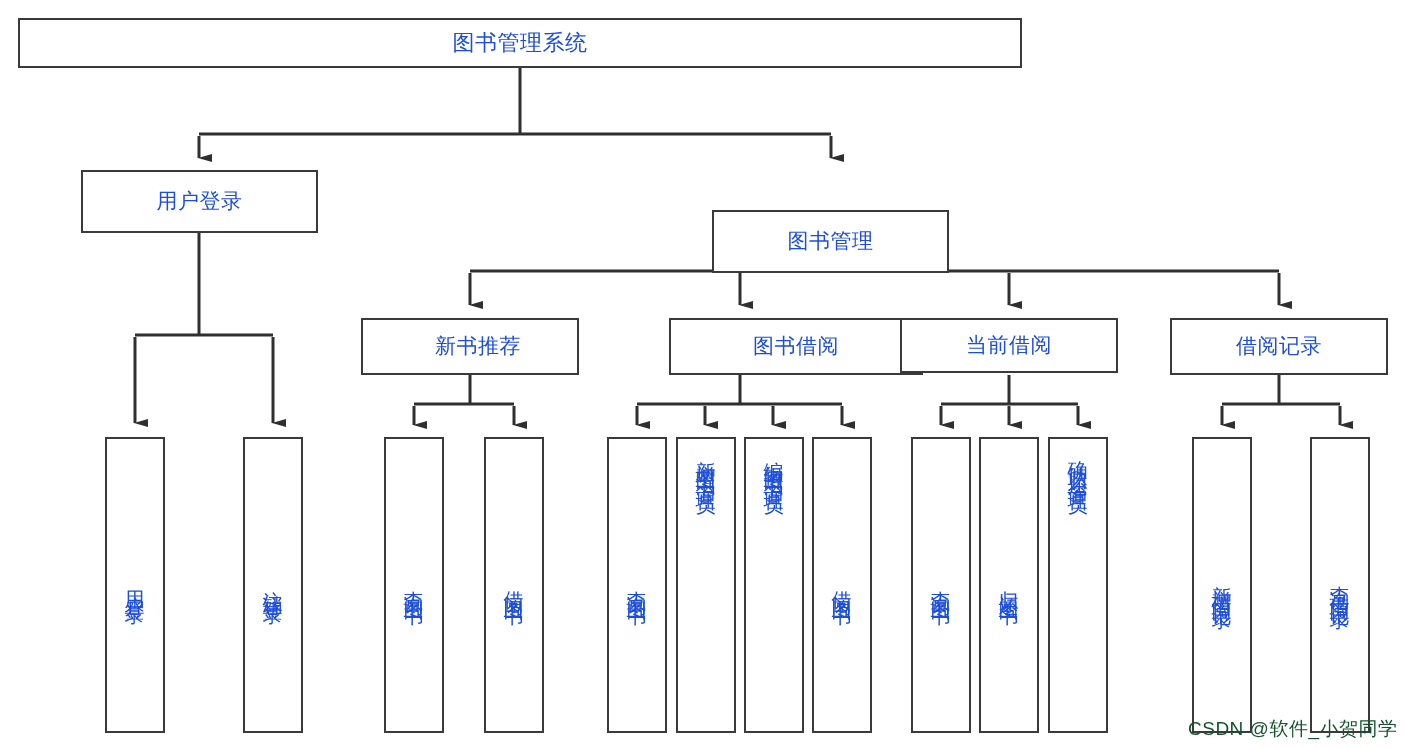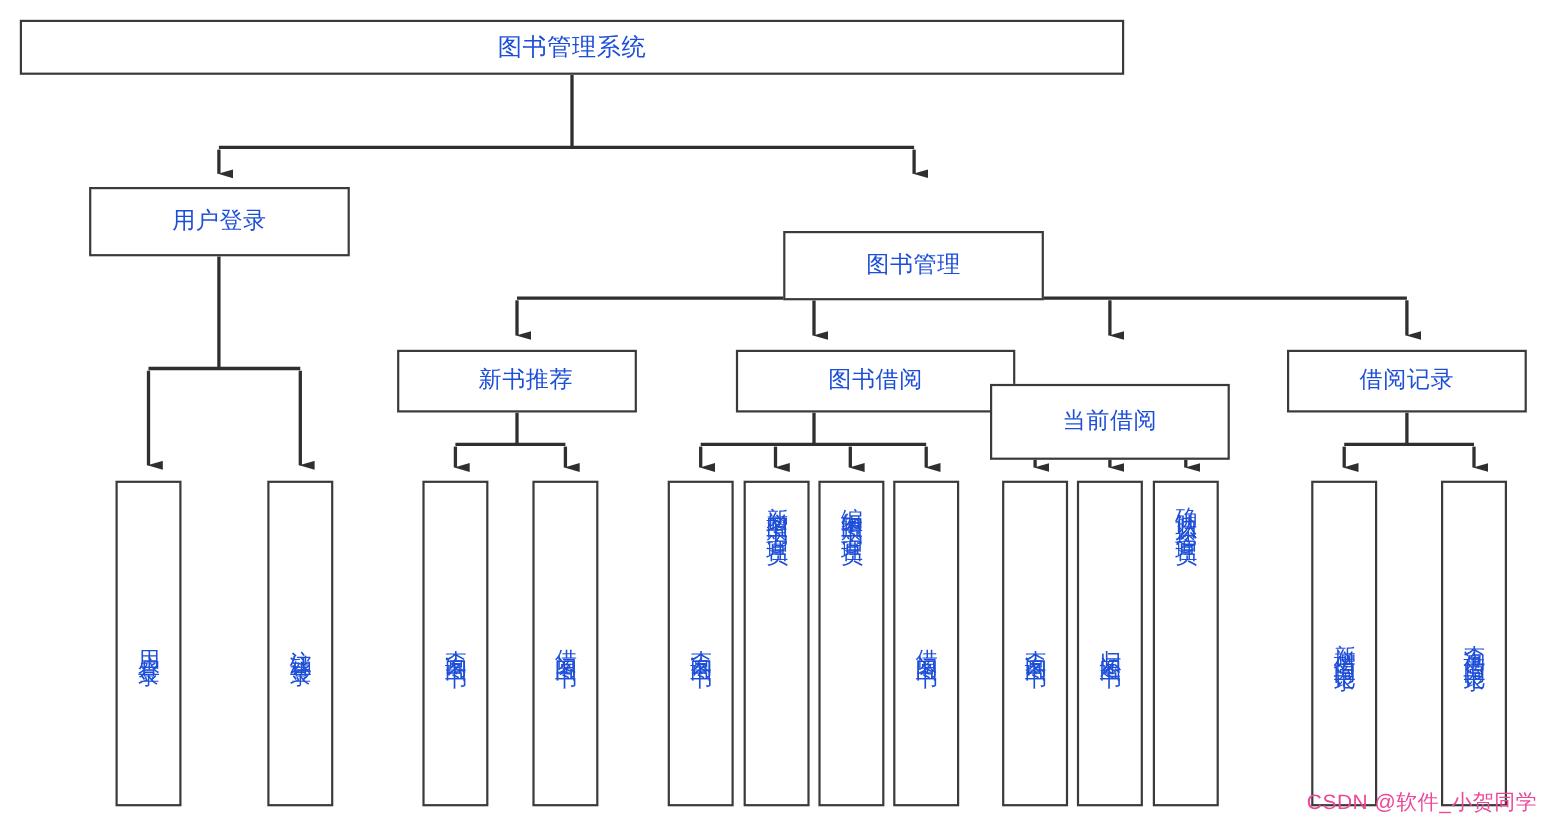--- a/index.html
+++ b/index.html
@@ -63,21 +63,21 @@
     line-height: 1;
     white-space: nowrap;
   }
   
   .node.vert.centered {
     align-items: center;
   }
   .watermark {
     position: absolute;
     font-size: 19px;
-    color: #ec4899;
+    color: #14532d;
     white-space: nowrap;
     letter-spacing: 0.5px;
   }
 </style>
 </head>
 <body>
 
 <div id="diagram-root">
 
   <svg id="edge-layer" viewBox="0 0 1405 747" xmlns="http://www.w3.org/2000/svg">
@@ -143,21 +143,21 @@
   </div>
 
   <div class="node horiz" style="left:361px; top:318px; width:218px; height:57px;padding-left:16px;">
     <span class="node-label">新书推荐</span>
   </div>
 
   <div class="node horiz" style="left:631px; top:318px; width:254px; height:57px;margin-left:38px;">
     <span class="node-label">图书借阅</span>
   </div>
 
-  <div class="node horiz" style="left:900px; top:318px; width:218px; height:69px;margin-top:31px;">
+  <div class="node horiz" style="left:900px; top:318px; width:218px; height:55px;">
     <span class="node-label">当前借阅</span>
   </div>
 
   <div class="node horiz" style="left:1170px; top:318px; width:218px; height:57px;">
     <span class="node-label">借阅记录</span>
   </div>
 
   <div class="node vert centered" style="left:105px; top:437px; width:60px; height:296px;">
     <span class="node-label">用户登录</span>
   </div>

